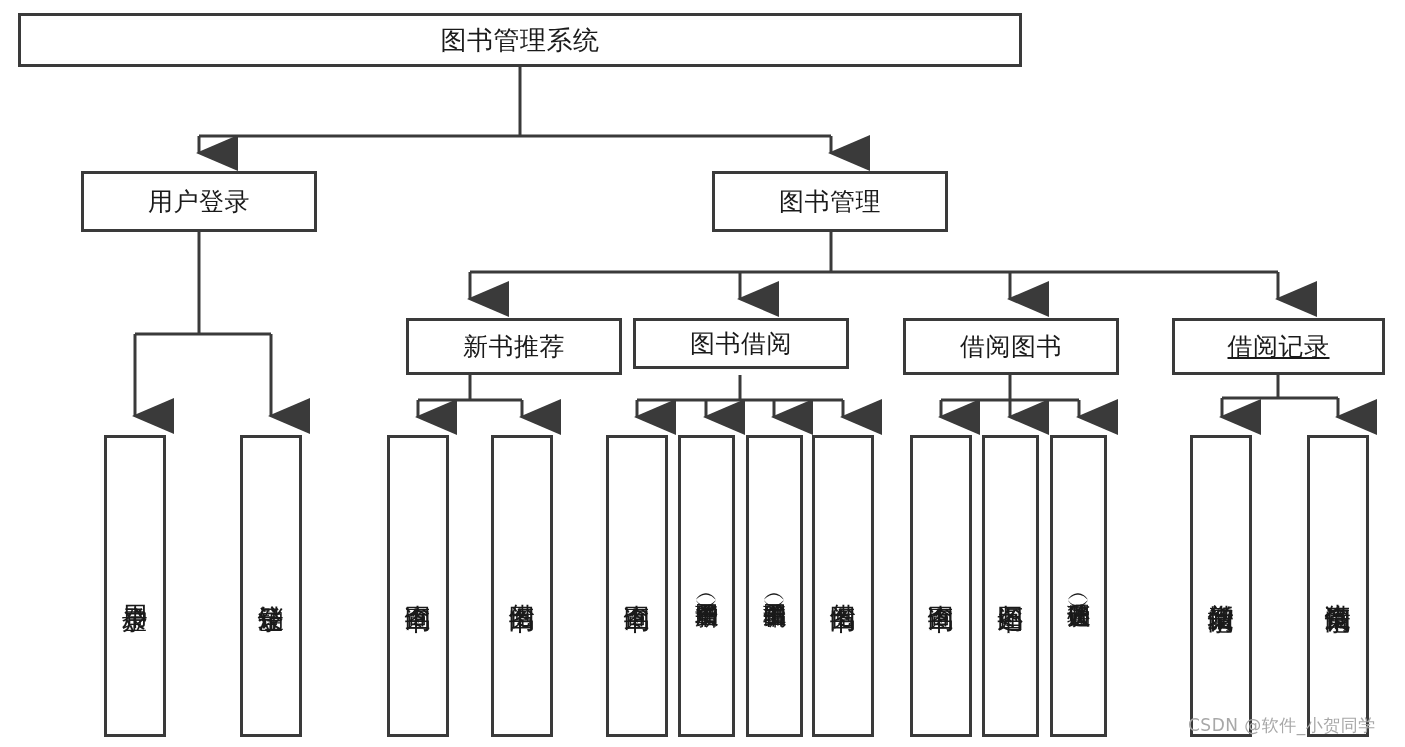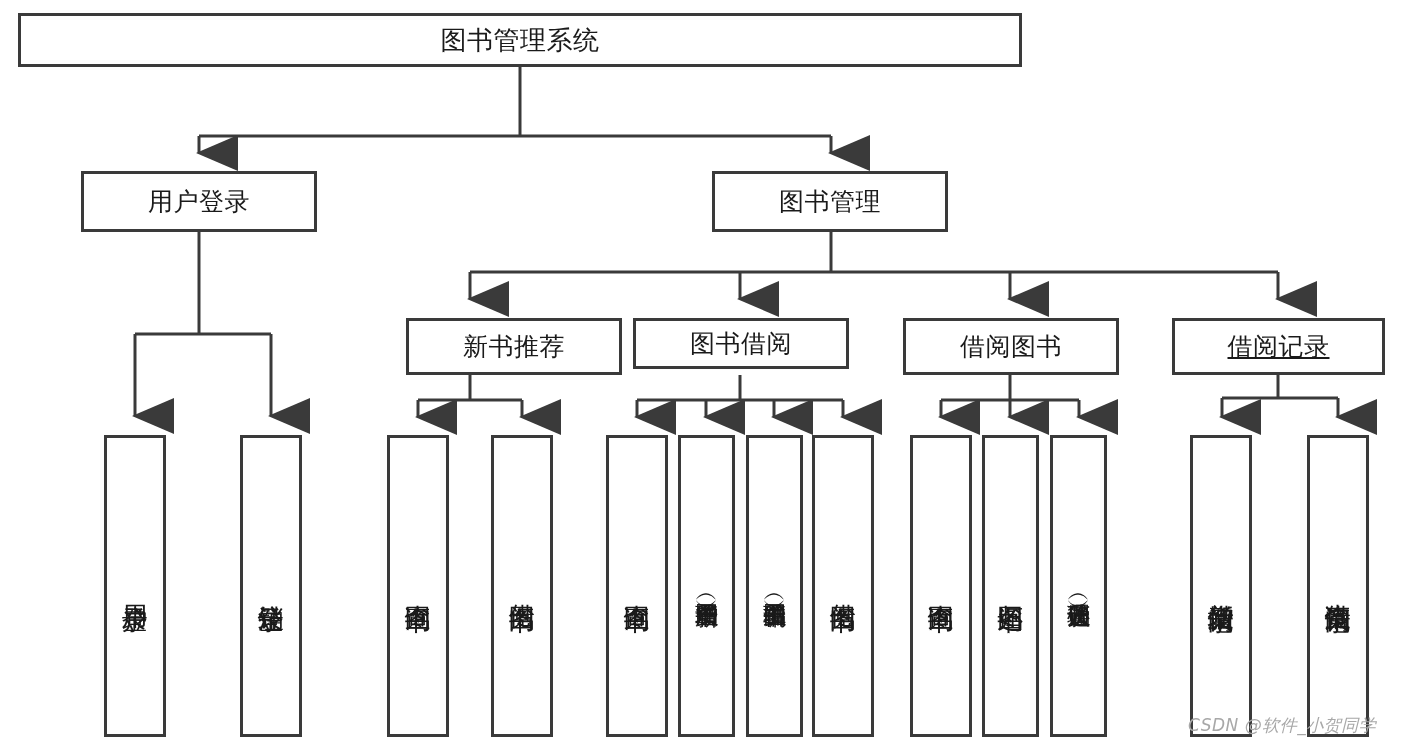--- a/index.html
+++ b/index.html
@@ -69,21 +69,20 @@
   }
   .watermark {
     position: absolute;
     left: 1188px;
     top: 714px;
     font-size: 17px;
     color: #a8a8a8;
     letter-spacing: 0.5px;
     white-space: nowrap;
     font-family: "DejaVu Sans", "Liberation Sans", sans-serif;
-    font-style: italic;
   }
 </style>
 </head>
 <body>
 
 <div id="canvas">
 
   <svg id="edges" viewBox="0 0 1405 747" xmlns="http://www.w3.org/2000/svg">
     <defs>
       <marker id="arrow" viewBox="0 0 12 14" refX="6" refY="13" markerWidth="12" markerHeight="14" orient="auto-start-reverse">

